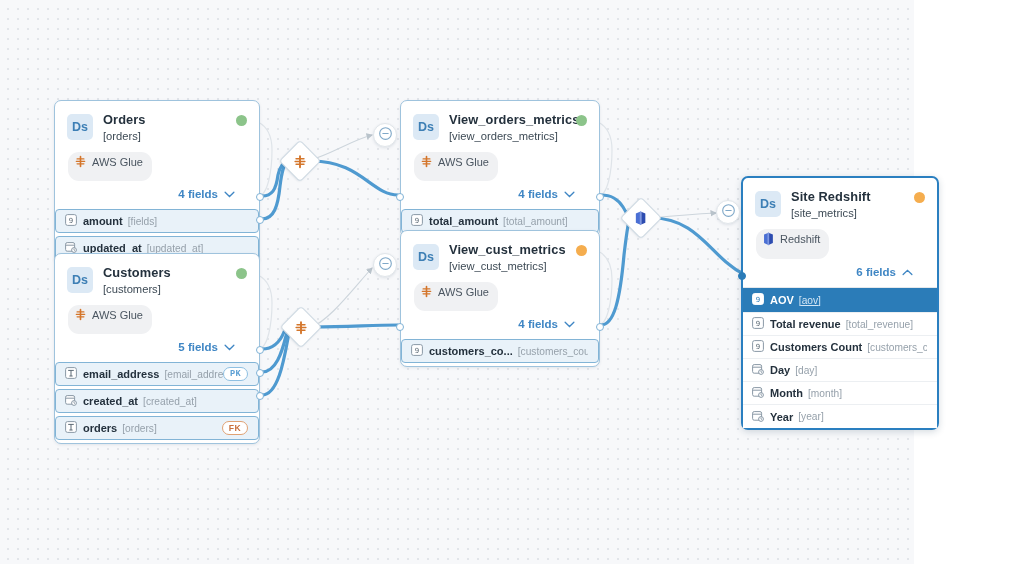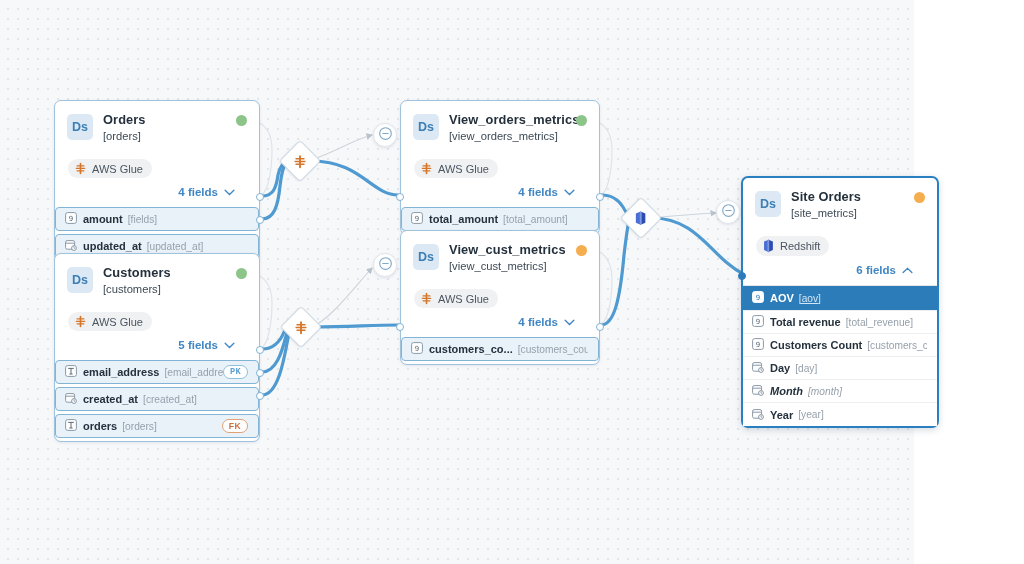--- a/index.html
+++ b/index.html
@@ -43,21 +43,21 @@
   }
   .titles { margin-left: 10px; line-height: 1.22; }
   .node-title { font-size: 12.8px; font-weight: bold; color: #24313d; letter-spacing: .1px; }
   .node-sub { font-size: 11.2px; color: #3d4a55; margin-top: 2px; }
   .status-dot {
     position: absolute; right: 12px; top: 14px;
     width: 11px; height: 11px; border-radius: 50%;
   }
   .chip {
     display: inline-flex; align-items: center; gap: 5px;
-    margin: 16px 0 0 1px; padding: 3px 9px 3px 6px;
+    margin: 9px 0 0 1px; padding: 3px 9px 13px 6px;
     background: #f0f1f3; border-radius: 11px;
     font-size: 11px; color: #4a5560;
   }
   .chip svg { display: block; }
   .fields-toggle {
     display: flex; align-items: center; justify-content: flex-end; gap: 6px;
     padding: 7px 12px 9px 0; font-size: 11.5px; font-weight: bold; color: #3f86c4;
     cursor: pointer;
   }
   .chev { width: 11px; height: 7px; display:block; }
@@ -395,21 +395,21 @@
     <div class="port" style="left:-5px; top:92px;"></div>
     <div class="port" style="right:-5px; top:92px;"></div>
   </div>
 
   <div class="node selected" style="left:741px; top:176px; width:198px;">
     <div class="node-head">
       <div class="status-dot" style="background:#f5ad4e;"></div>
       <div class="head-row">
         <div class="ds-badge">Ds</div>
         <div class="titles">
-          <div class="node-title">Site Orders</div>
+          <div class="node-title">Site Redshift</div>
           <div class="node-sub">[site_metrics]</div>
         </div>
       </div>
       <div class="chip">
         <span>
           <svg width="13" height="14" viewBox="0 0 14 15">
               <path d="M6.3,1 L2.2,2.6 V11.9 L6.3,13.6 Z" fill="#4a6fd4"></path>
               <path d="M7.6,1 L11.7,2.6 V11.9 L7.6,13.6 Z" fill="#2d4cb0"></path>
               <rect x="6.3" y=".4" width="1.3" height="13.8" fill="#7d97e3"></rect>
             </svg>
@@ -461,21 +461,21 @@
           <svg width="12" height="12" viewBox="0 0 12 12">
               <rect x=".6" y="1.6" width="9" height="8.6" rx="1.6" fill="#fff" stroke="#8a99a6" stroke-width="1"></rect>
               <path d="M.9,4.2 H9.3" stroke="#8a99a6" stroke-width="1"></path>
               <circle cx="9" cy="9" r="2.4" fill="#fff" stroke="#8a99a6" stroke-width="1"></circle>
               <path d="M9,7.5 V9 L10.1,9.6" stroke="#8a99a6" stroke-width=".9" fill="none"></path>
             </svg>
         </span>
         <span class="fname">Day</span>
         <span class="falias">[day]</span>
       </div>
-      <div class="field-row" style="height:23px;font-style:italic;">
+      <div class="field-row" style="height:23px;">
         <span class="ficon">
           <svg width="12" height="12" viewBox="0 0 12 12">
               <rect x=".6" y="1.6" width="9" height="8.6" rx="1.6" fill="#fff" stroke="#8a99a6" stroke-width="1"></rect>
               <path d="M.9,4.2 H9.3" stroke="#8a99a6" stroke-width="1"></path>
               <circle cx="9" cy="9" r="2.4" fill="#fff" stroke="#8a99a6" stroke-width="1"></circle>
               <path d="M9,7.5 V9 L10.1,9.6" stroke="#8a99a6" stroke-width=".9" fill="none"></path>
             </svg>
         </span>
         <span class="fname">Month</span>
         <span class="falias">[month]</span>

